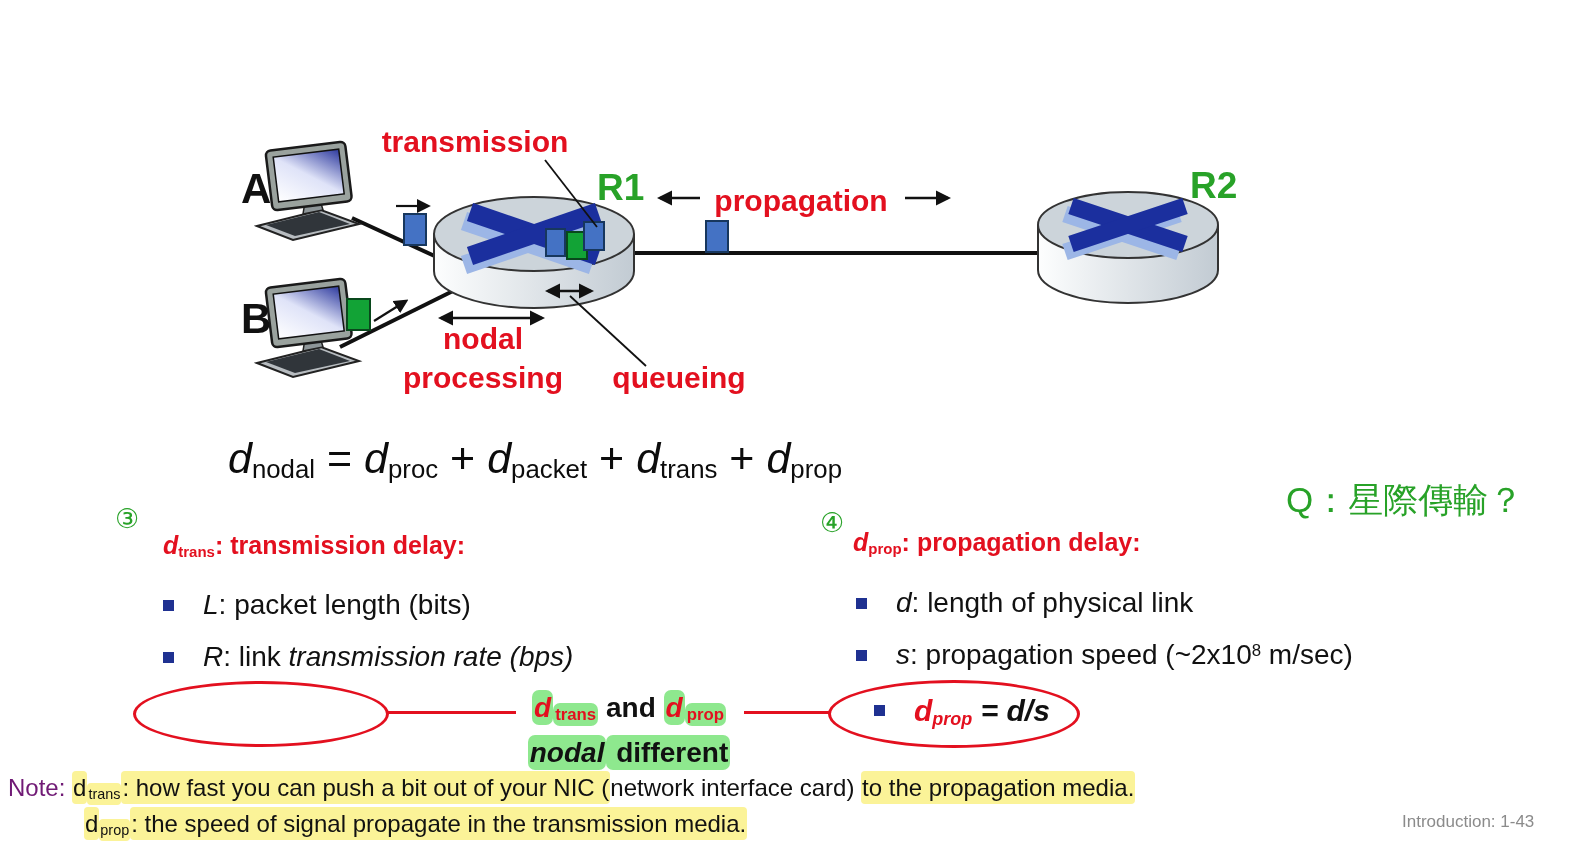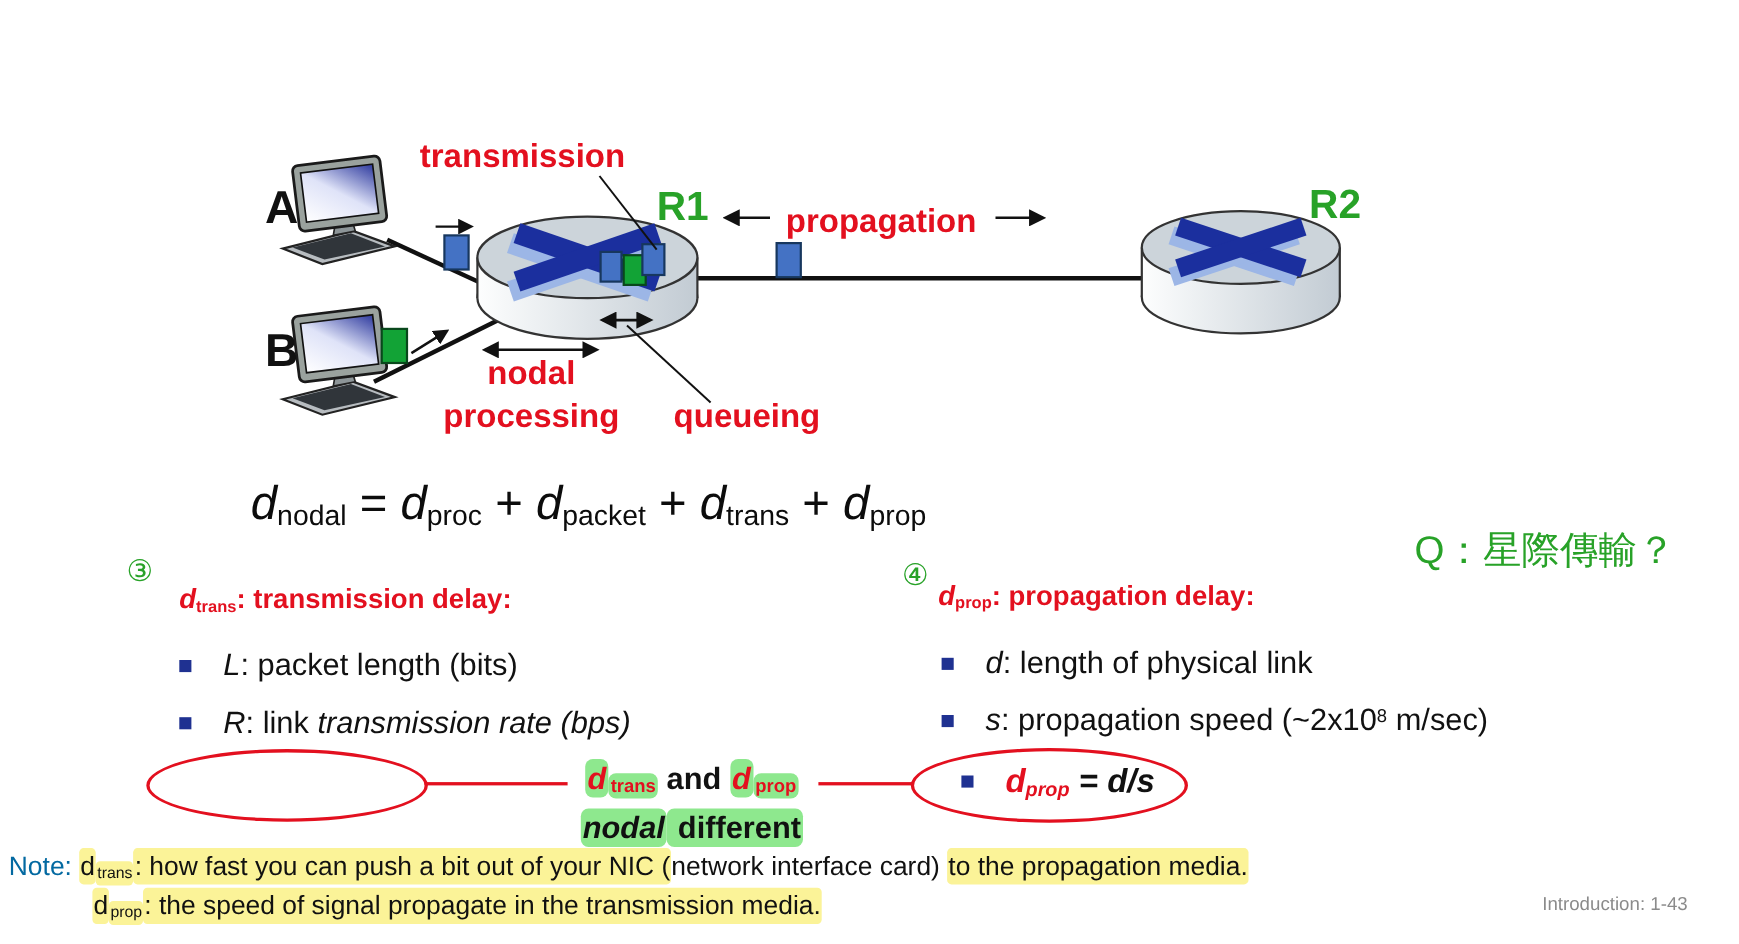--- a/index.html
+++ b/index.html
@@ -12,21 +12,21 @@
   .q-note{left:1286px;top:477px;font-size:35px;font-weight:500;color:#28a228;}
   .circ-num{font-size:27px;color:#28a228;font-weight:500;}
   .col-heading{font-size:25px;font-weight:600;color:#e3101f;}
   .bullet-row{display:flex;align-items:flex-start;gap:29px;font-size:28px;font-weight:500;justify-content:center;}
   .bullet-sq{flex:0 0 auto;width:11px;height:11px;background:#1f3191;margin-top:11px;}
   .circled-formula{font-size:30px;font-weight:600;}
   .mid-note{width:238px;text-align:center;font-size:28px;font-weight:600;}
   .note-line{font-size:24px;font-weight:500;}
   .footer{left:1402px;top:812px;font-size:17px;color:#8b8b8b;}
   .red{color:#e3101f;}
-  .grn{color:#0369a1;}
+  .grn{color:#701a75;}
   .it{font-style:italic;}
   .hl-y{background:#fbf398;padding:3px 1px;border-radius:4px;}
   .hl-g{background:#8ee88e;padding:2px 2px;border-radius:7px;}
   sub{font-size:60%;line-height:0;vertical-align:baseline;position:relative;top:0.2em;}
   sup{font-size:60%;line-height:0;vertical-align:baseline;position:relative;top:-0.5em;}
   .oval{border:3px solid #e3101f;border-radius:50%;background:transparent;}
   .conn{height:3px;background:#e3101f;}
   
   .lnk{stroke:#111;stroke-width:4;}
   .thin{stroke:#111;stroke-width:2.2;}

